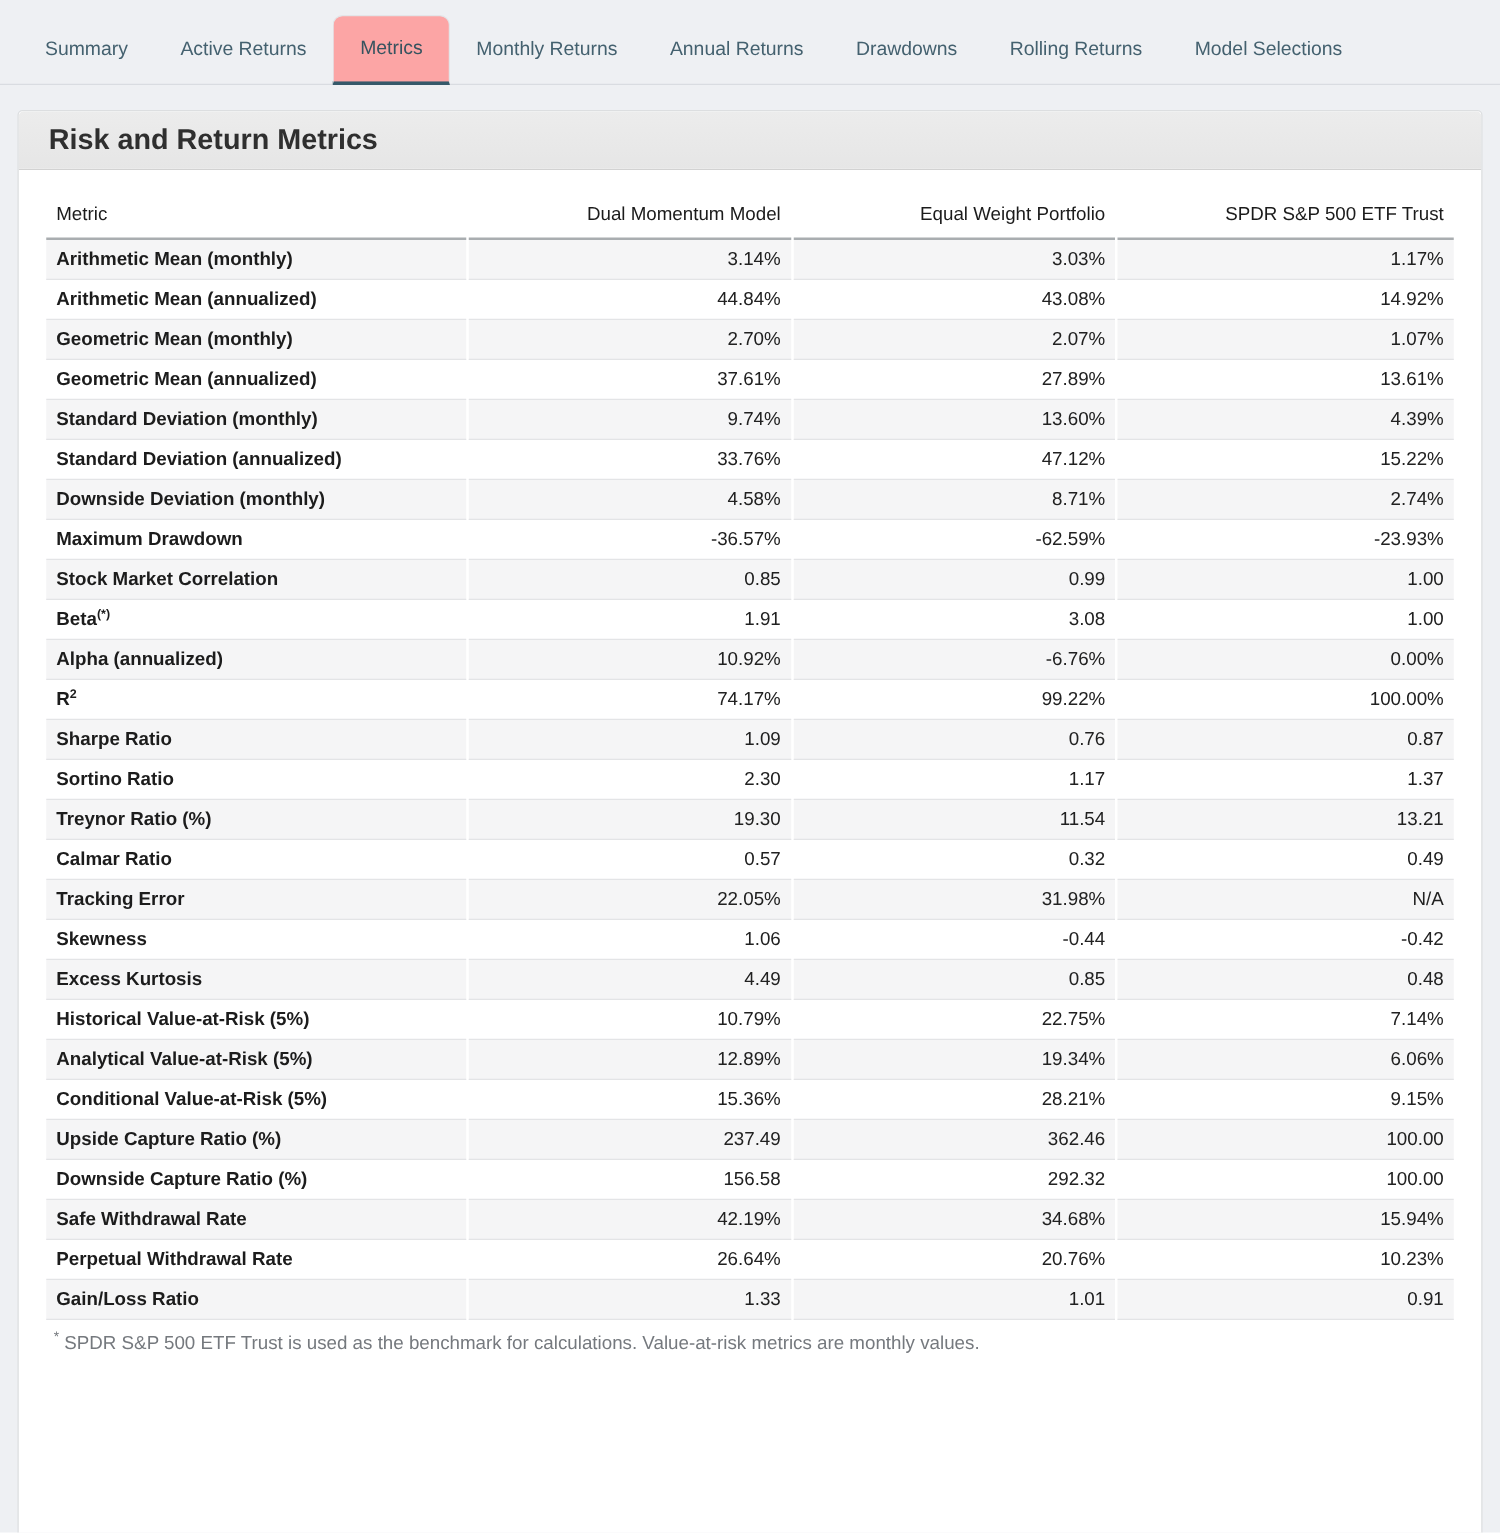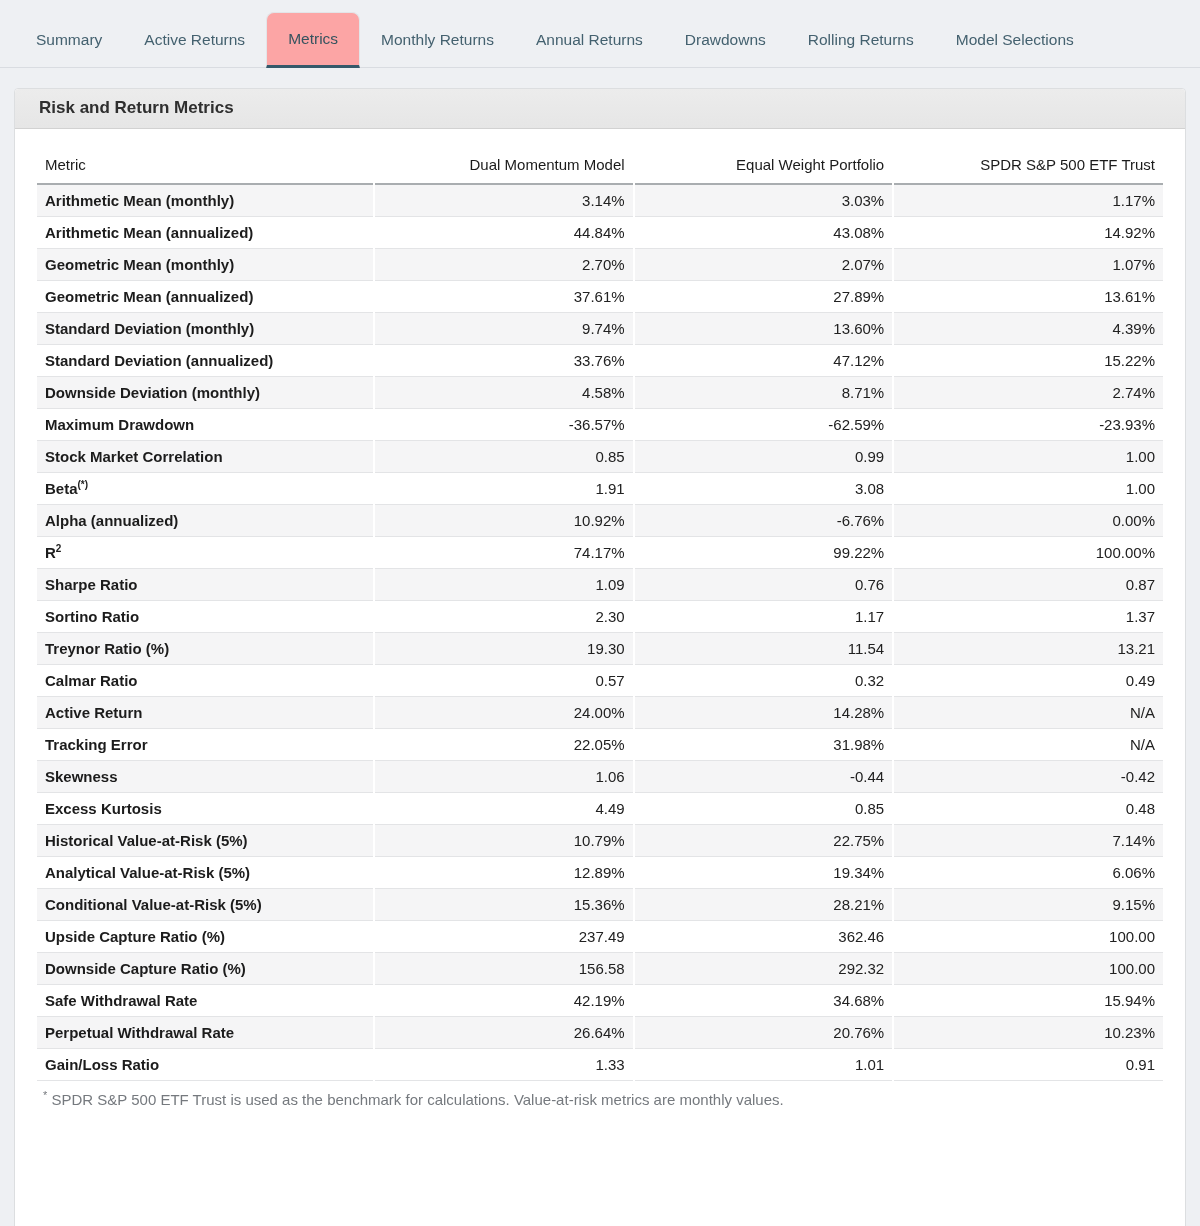--- a/index.html
+++ b/index.html
@@ -44,21 +44,21 @@
     background:#fff;
     border:1px solid #dcdee0;
     border-radius:4px 4px 0 0;
     min-height:1146px;
   }
   .card-header{
     background:linear-gradient(#ececec,#e6e6e6);
     border-bottom:1px solid #d2d2d2;
     border-radius:4px 4px 0 0;
     padding:9px 24px 10px 24px;
-    font-size:17px;font-weight:700;color:#2f2f2f;
+    font-size:23px;font-weight:700;color:#2f2f2f;
   }
   .card-body{padding:18px 20px 20px 20px;}
   
   table.metrics{
     width:100%;
     border-collapse:separate;
     border-spacing:2px 0;
     font-size:15px;
   }
   table.metrics th{
@@ -211,26 +211,20 @@
             <td class="num">11.54</td>
             <td class="num">13.21</td>
           </tr>
           <tr>
             <td class="metric">Calmar Ratio</td>
             <td class="num">0.57</td>
             <td class="num">0.32</td>
             <td class="num">0.49</td>
           </tr>
           <tr>
-            <td class="metric">Active Return</td>
-            <td class="num">24.00%</td>
-            <td class="num">14.28%</td>
-            <td class="num">N/A</td>
-          </tr>
-          <tr>
             <td class="metric">Tracking Error</td>
             <td class="num">22.05%</td>
             <td class="num">31.98%</td>
             <td class="num">N/A</td>
           </tr>
           <tr>
             <td class="metric">Skewness</td>
             <td class="num">1.06</td>
             <td class="num">-0.44</td>
             <td class="num">-0.42</td>

